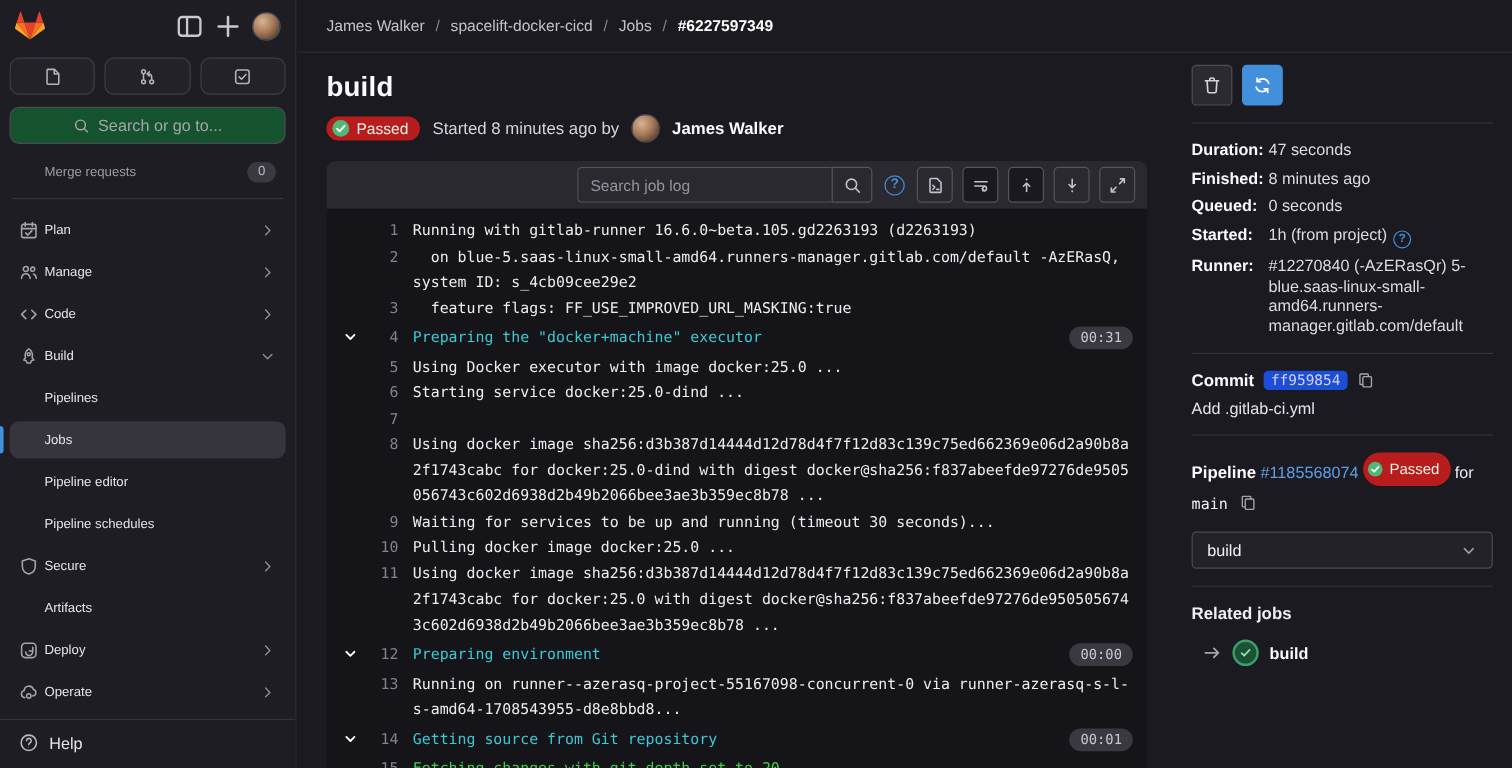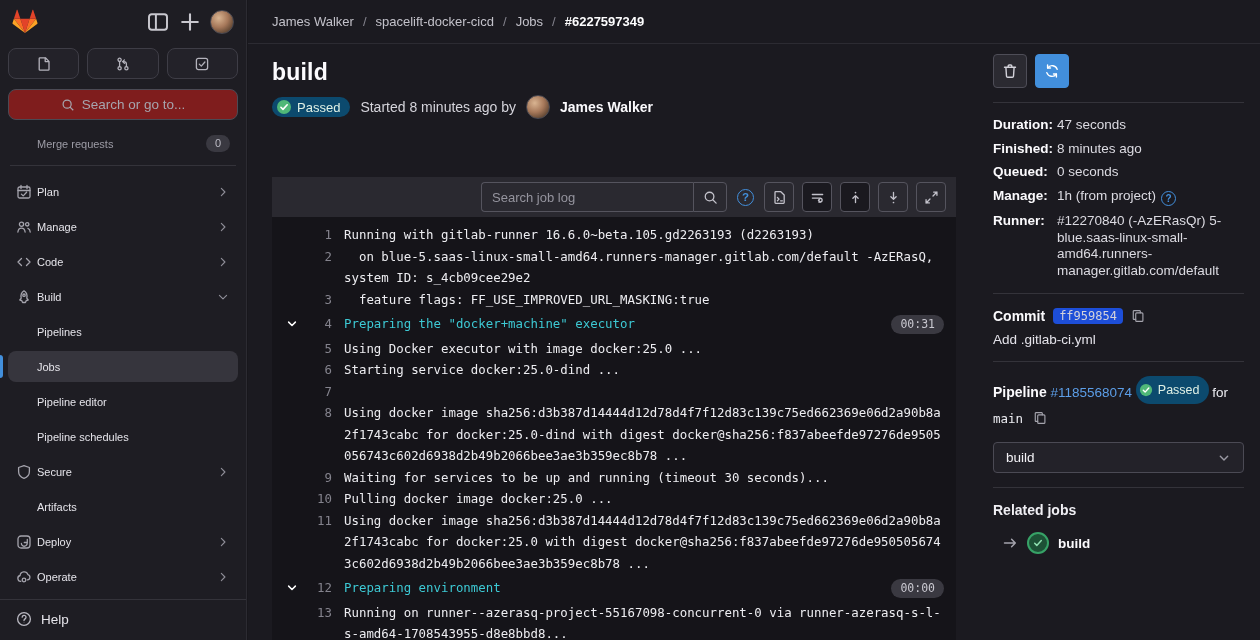--- a/index.html
+++ b/index.html
@@ -24,21 +24,21 @@
   .logo { width:26px; height:26px; }
   .sb-top .spacer { flex:1; }
   .top-ic { width:24px; height:24px; display:flex; align-items:center; justify-content:center;
     color:#c9c8cf; border-radius:4px; cursor:pointer; }
   .avatar { width:24px; height:24px; border-radius:50%;
     background:radial-gradient(circle at 35% 32%, #d9b491 0%, #a6785a 45%, #5d4431 80%, #3c2c20 100%);
     border:1px solid #4a4952; }
   .sb-shortcuts { display:flex; gap:8px; padding:4px 8px 0; }
   .sb-shortcut { flex:1; height:31px; background:#232229; border:1px solid #3e3d46;
     border-radius:8px; display:flex; align-items:center; justify-content:center; color:#b4b3bc; cursor:pointer; }
-  .sb-search { margin:10px 8px 0; height:31px; background:#7f1d1d; border:1px solid #4b4a54;
+  .sb-search { margin:10px 8px 0; height:31px; background:#14532d; border:1px solid #4b4a54;
     border-radius:8px; display:flex; align-items:center; justify-content:center; gap:7px;
     color:#a6a5ae; font-size:13.5px; cursor:pointer; }
   .sb-search svg { width:14px; height:14px; fill:none; stroke:currentColor; stroke-width:1.4; }
   .sb-nav { padding:8px 8px 0; overflow:hidden; }
   .sb-item { height:31px; margin-bottom:4px; display:flex; align-items:center;
     border-radius:8px; padding:0 8px 0 2px; cursor:pointer; position:relative; color:#e5e4ea; }
   .sb-item .nav-ic { width:27px; min-width:27px; display:flex; justify-content:center; color:#a5a4ad; }
   .sb-item .nav-label { flex:1; font-size:11px; white-space:nowrap; }
   .sb-item.muted .nav-label { color:#9d9ca6; }
   .sb-item .nav-chev { color:#8f8e98; }
@@ -62,31 +62,31 @@
   .breadcrumb-bar { height:44px; border-bottom:1px solid #2c2b32; display:flex;
     align-items:center; padding:0 16px 0 24px; gap:9px; font-size:13px; color:#c3c2ca; }
   .crumb { cursor:pointer; white-space:nowrap; }
   .crumb.last { color:#fdfdfe; font-weight:700; }
   .crumb-sep { color:#84838d; }
 
   .content { display:flex; padding:0 16px 0 24px; }
   .left-col { width:684px; min-width:684px; }
   h1.job-title { font-size:23px; font-weight:700; color:#fcfbfe; margin:15px 0 9px; letter-spacing:.2px; }
   .meta-row { display:flex; align-items:center; gap:10px; margin-bottom:15px; }
-  .status-badge { display:inline-flex; align-items:center; gap:5px; background:#0c4a6e;
+  .status-badge { display:inline-flex; align-items:center; gap:5px; background:#b91c1c;
     border-radius:999px; padding:2px 10px 2px 4px; color:#dff0e5; font-size:13px; }
   .status-badge .cc svg { width:16px; height:16px; }
   .meta-text { color:#d5d4db; font-size:14px; }
   .meta-author { color:#fbfafd; font-weight:700; font-size:14px; }
   .meta-row .avatar { width:24px; height:24px; }
 
   
   .log-panel { border-radius:8px 8px 0 0; overflow:hidden; }
   .log-toolbar { height:40px; background:#2a2930; display:flex; align-items:center;
-    justify-content:flex-end; padding:0 10px; gap:8px;margin-top:43px; }
+    justify-content:flex-end; padding:0 10px; gap:8px; }
   .log-search { display:flex; height:30px; }
   .log-search input { width:212px; height:30px; background:transparent; border:1px solid #55545e;
     border-right:none; border-radius:4px 0 0 4px; color:#ececf1; font-size:13px; padding:0 10px;
     font-family:"Liberation Sans",sans-serif; outline:none; }
   .log-search input::placeholder { color:#95949e; }
   .search-btn { width:34px; border:1px solid #55545e; border-radius:0 4px 4px 0;
     background:transparent; color:#c2c1ca; display:flex; align-items:center; justify-content:center; cursor:pointer; }
   .help-q { width:17px; height:17px; border-radius:50%; border:1.6px solid var(--accent-blue,#428fdc);
     color:var(--accent-blue,#428fdc); font-size:11.5px; font-weight:700; display:flex;
     align-items:center; justify-content:center; cursor:pointer; margin:0 2px; }
@@ -553,21 +553,21 @@
           </div>
           <div class="detail-row">
             <span class="d-label">Finished:</span>
             <span class="d-value">8 minutes ago</span>
           </div>
           <div class="detail-row">
             <span class="d-label">Queued:</span>
             <span class="d-value">0 seconds</span>
           </div>
           <div class="detail-row">
-            <span class="d-label">Manage:</span>
+            <span class="d-label">Started:</span>
             <span class="d-value">1h (from project)<span class="d-help">?</span></span>
           </div>
           <div class="detail-row">
             <span class="d-label">Runner:</span>
             <span class="d-value">#12270840 (-AzERasQr) 5-blue.saas-linux-small-amd64.runners-manager.gitlab.com/default</span>
           </div>
         </div>
       <div class="aside-div"></div>
 
       <div class="commit-row">

